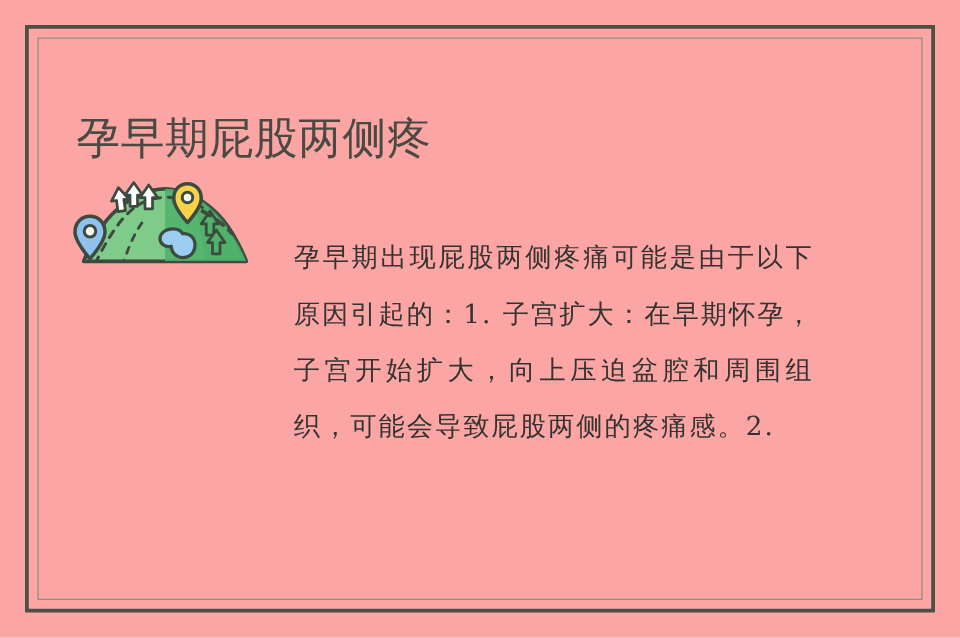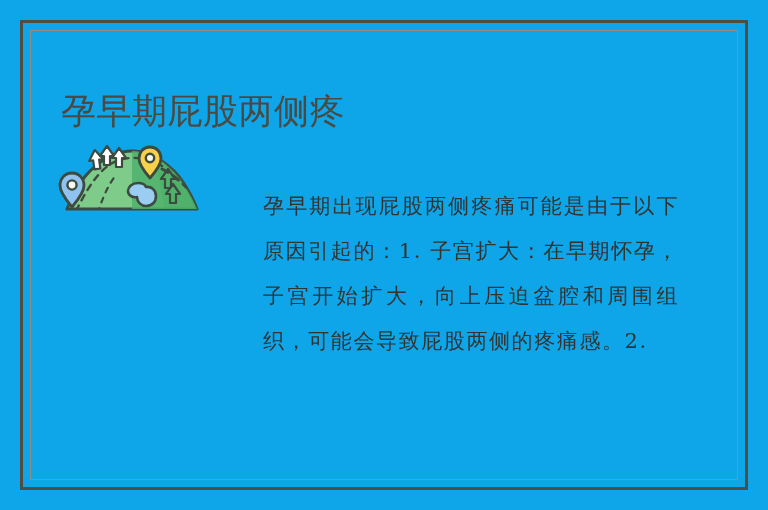--- a/index.html
+++ b/index.html
@@ -12,21 +12,21 @@
     height: 510px;
     background: #faf8ef;
     font-family: "Liberation Sans", "DejaVu Sans", sans-serif;
     overflow: hidden;
   }
 
   #page {
     position: relative;
     width: 768px;
     height: 510px;
-    background: #0ea5e9;
+    background: #fca5a5;
     box-sizing: border-box;
   }
 
   
   .frame-outer {
     position: absolute;
     left: 20px;
     top: 20px;
     width: 728px;
     height: 470px;
@@ -89,21 +89,20 @@
     top: 18px;
     width: 416px;
     font-family: "DejaVu Serif", "Liberation Serif", serif;
     font-size: 21px;
     line-height: 45px;
     color: #333330;
     letter-spacing: 1.6px;
     text-align: justify;
     text-justify: inter-character;
     word-break: break-all;
-    margin-left: 28px;
   }
 </style>
 </head>
 <body>
 
 <div id="page">
 
   <div class="frame-outer"></div>
   <div class="frame-inner"></div>
 

